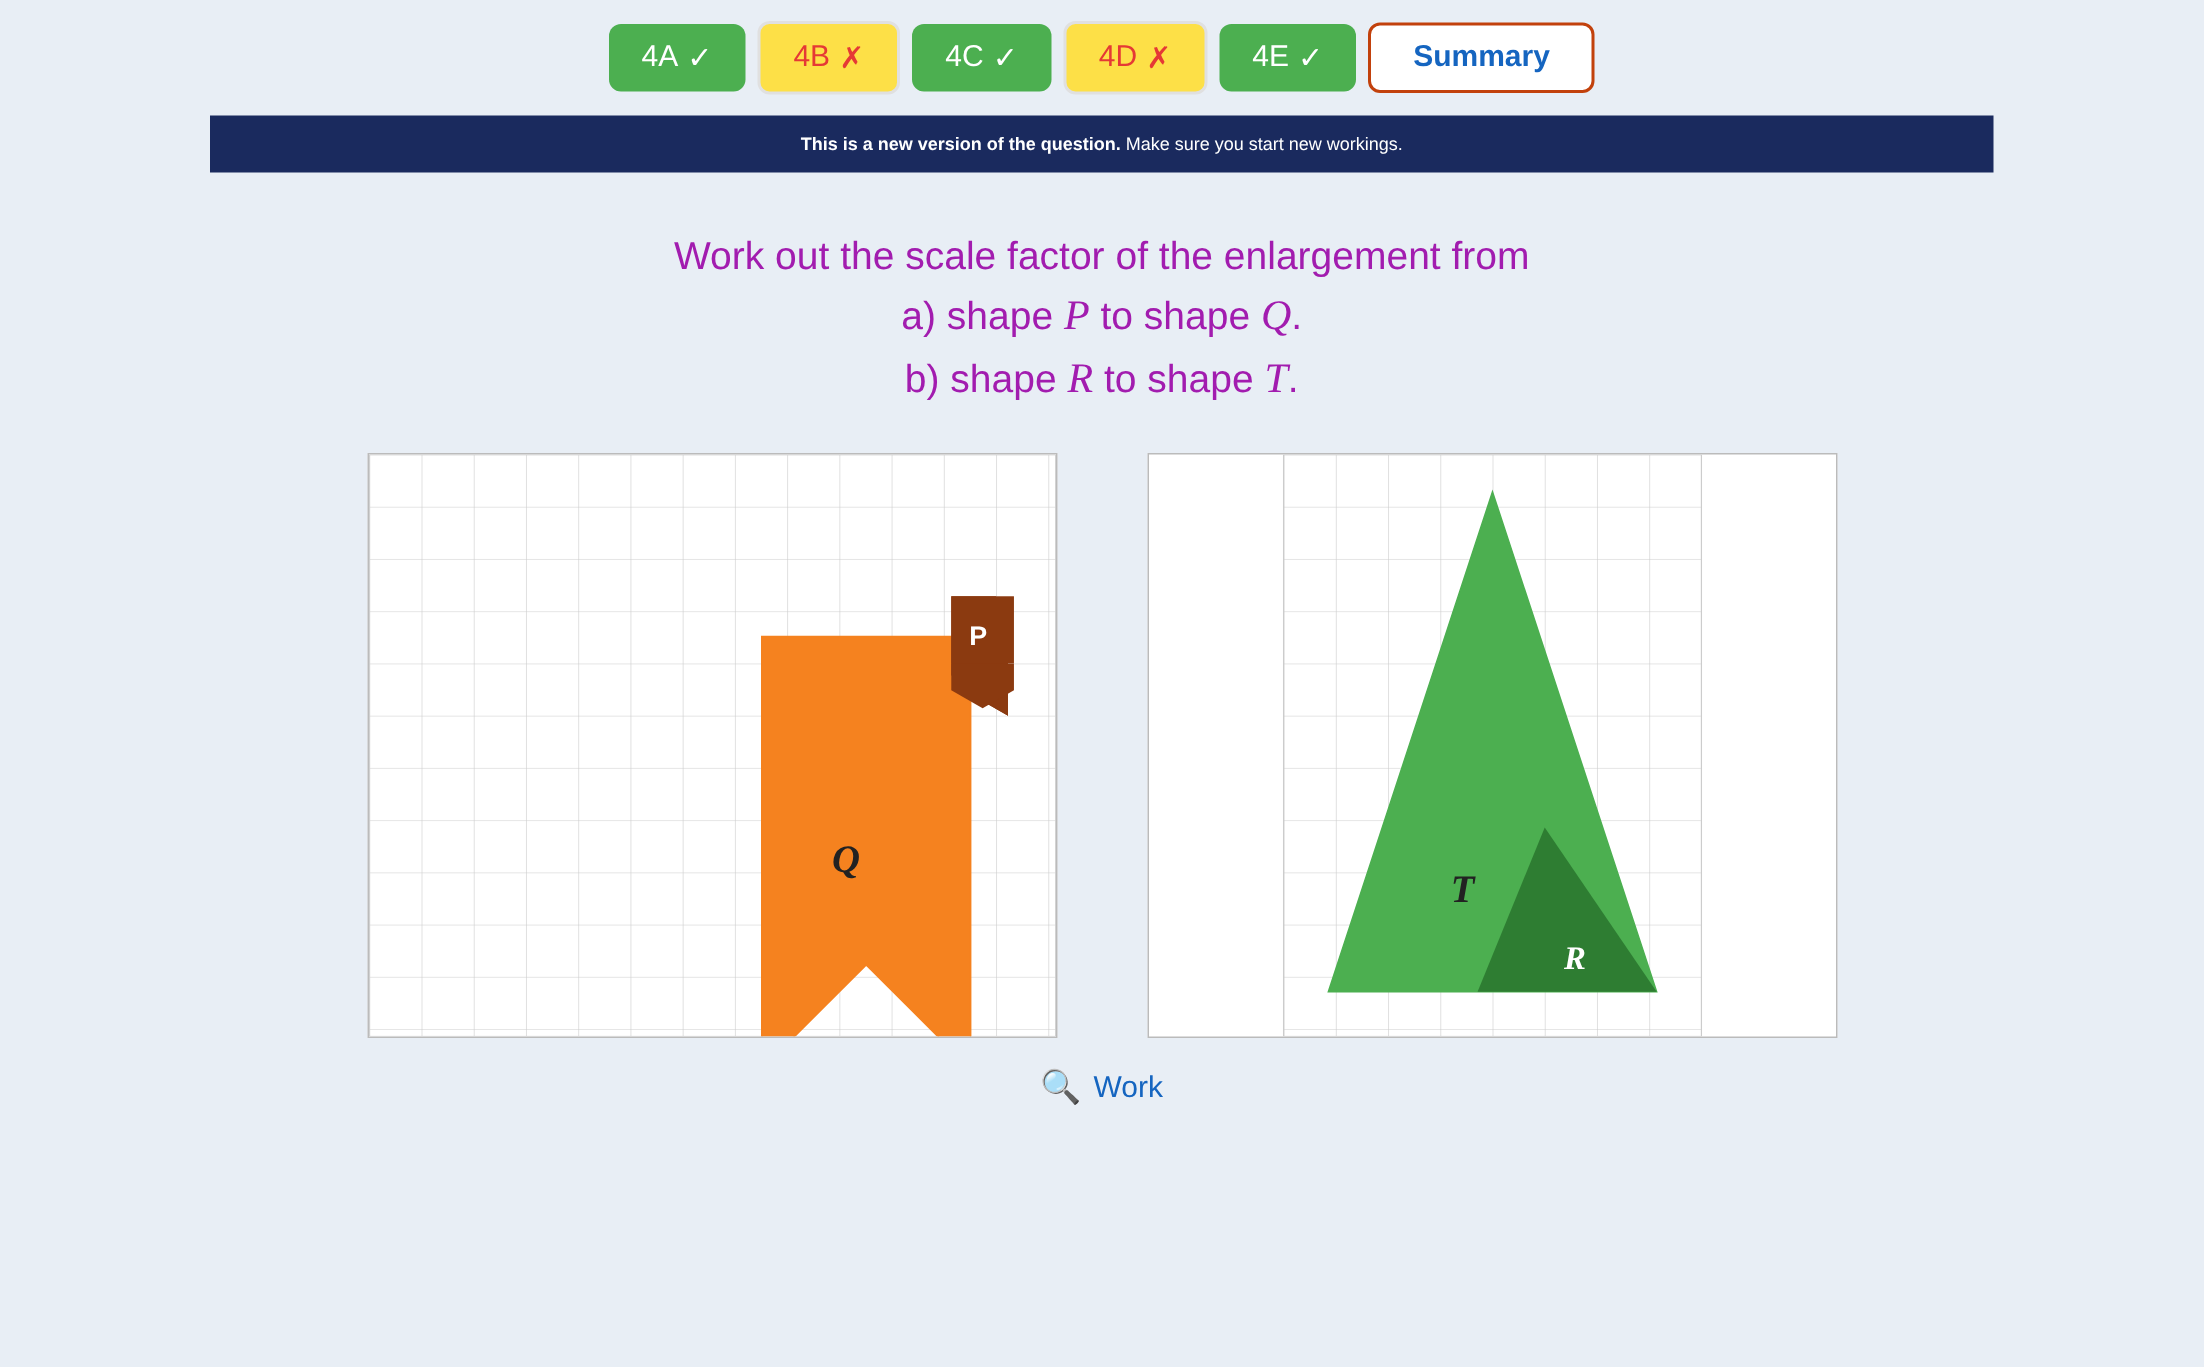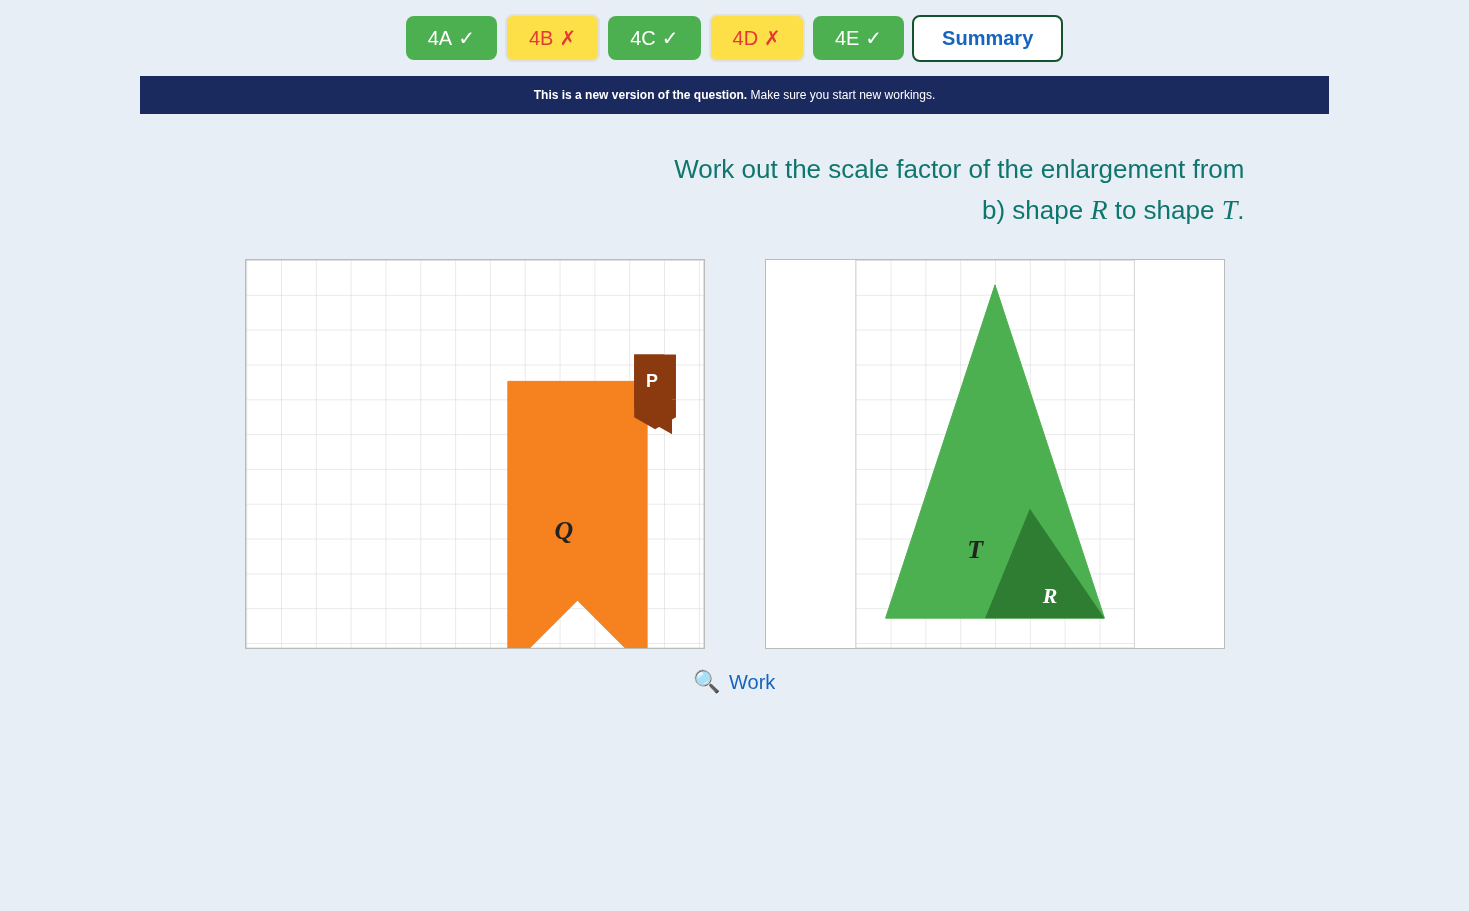--- a/index.html
+++ b/index.html
@@ -35,21 +35,21 @@
       color: white;
     }
     .tab-red {
       background: #fde047;
       color: #e53935;
       border: 2px solid #e0e0e0;
     }
     .tab-summary {
       background: white;
       color: #1565c0;
-      border: 2px solid #14532d;
+      border: 2px solid #c2410c;
       font-size: 20px;
       font-weight: bold;
       padding: 10px 28px;
       border-radius: 8px;
       cursor: pointer;
     }
 
     
     .notice-bar {
       background: #1a2a5e;
@@ -63,23 +63,23 @@
     .notice-bar strong { font-weight: bold; }
 
     
     .main-content {
       max-width: 1100px;
       margin: 0 auto;
       padding: 0 40px;
     }
 
     .question-text {
-      text-align: right;
+      text-align: center;
       font-size: 26px;
-      color: #0f766e;
+      color: #a21caf;
       margin: 36px 0 28px 0;
       line-height: 1.5;
     }
     .question-text .math {
       font-family: 'Times New Roman', serif;
       font-style: italic;
       font-size: 28px;
     }
 
     
@@ -159,20 +159,23 @@
   <div class="notice-bar">
     <strong>This is a new version of the question.</strong>
     <span> Make sure you start new workings.</span>
   </div>
 </div>
 
 <div class="main-content">
 
   <div class="question-text">
     <div>Work out the scale factor of the enlargement from</div>
+    <div>
+      <span>a) shape </span><span class="math">P</span><span> to shape </span><span class="math">Q</span><span>.</span>
+    </div>
     <div>
       <span>b) shape </span><span class="math">R</span><span> to shape </span><span class="math">T</span><span>.</span>
     </div>
   </div>
 
   <div class="diagrams-row">
 
     <div class="diagram-box">
       <svg class="grid-svg" viewBox="0 0 460 390" xmlns="http://www.w3.org/2000/svg">
 

